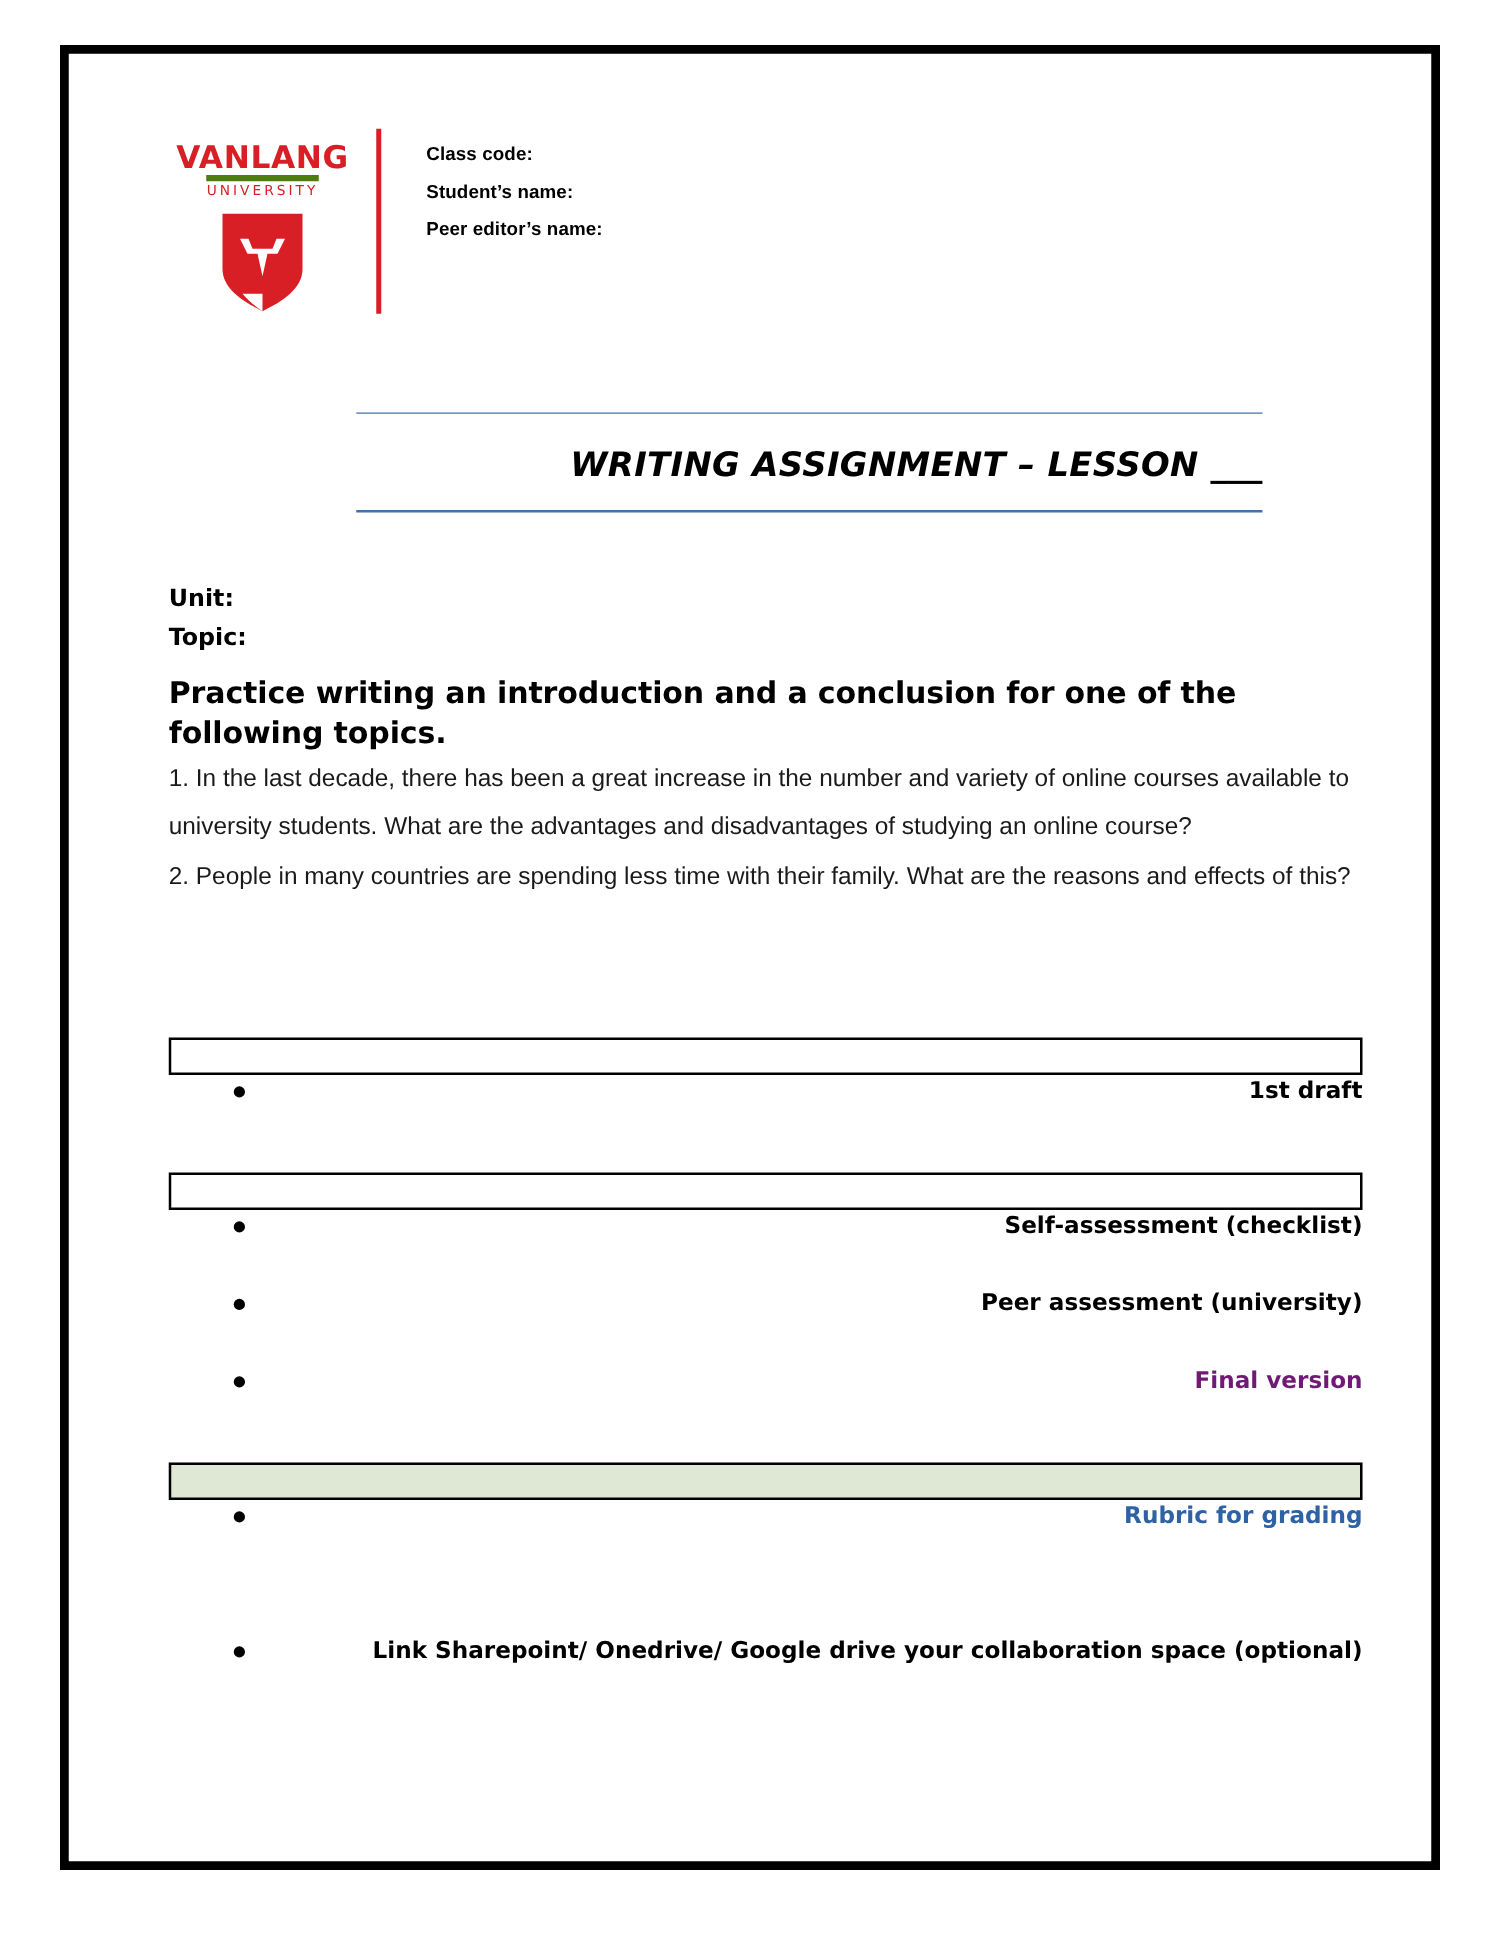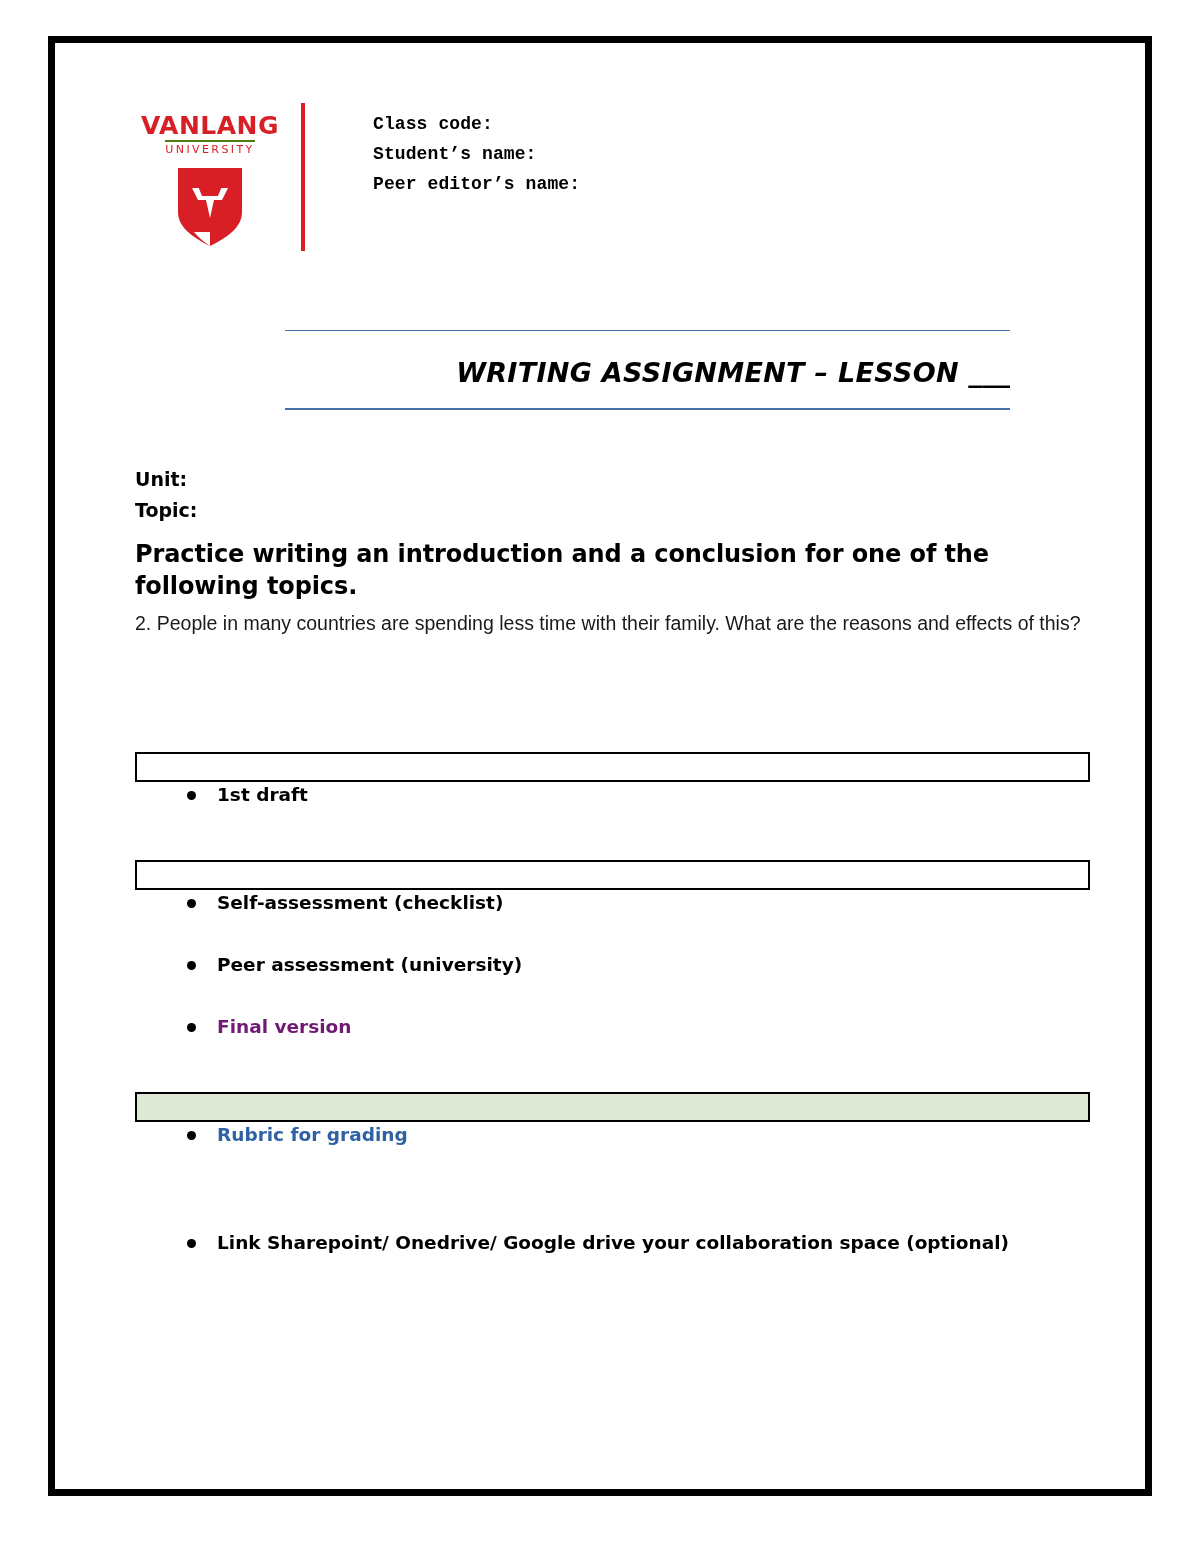--- a/index.html
+++ b/index.html
@@ -57,21 +57,21 @@
     font-weight: bold;
     font-size: 25px;
     letter-spacing: 0.5px;
     line-height: 1;
   }
   .logo-sub {
     color: #d81f26;
     font-family: "DejaVu Sans", sans-serif;
     font-size: 11px;
     letter-spacing: 2.4px;
-    border-top: 2px solid #4d7c0f;
+    border-top: 5px solid #4d7c0f;
     margin-top: 2px;
     padding-top: 2px;
     line-height: 1.1;
   }
   .logo-shield {
     margin-top: 10px;
   }
 
   .logo-divider {
     width: 4px;
@@ -80,27 +80,26 @@
     margin-left: 16px;
     margin-right: 36px;
     flex: 0 0 4px;
   }
 
   .fields {
     flex: 1 1 auto;
     padding-top: 6px;
   }
   .field-line {
-    font-family: Liberation Mono, monospace;
-    font-weight: bold;
-    font-size: 18px;
+    font-family: Liberation Sans, sans-serif;
+    font-weight: bold;
+    font-size: 15px;
     line-height: 30px;
     color: #000;
     letter-spacing: 0.1px;
-    margin-left: 32px;
   }
   .field-line.last {
     border-bottom: 2.5px solid #000;
     padding-bottom: 4px;
     width: 100%;
   }
 
   
   .title-wrap {
     margin-top: 52px;
@@ -166,20 +165,21 @@
     margin: 0;
     padding: 0;
   }
   ul.bullets li {
     position: relative;
     padding-left: 82px;
     font-family: "DejaVu Sans", sans-serif;
     font-weight: bold;
     font-size: 18.5px;
     line-height: 26px;
+    text-align: right;
   }
   ul.bullets li:before {
     content: "";
     position: absolute;
     left: 52px;
     top: 9px;
     width: 9px;
     height: 9px;
     background: #000;
     border-radius: 50%;
@@ -228,20 +228,21 @@
     <div class="title-wrap">
       <div class="title-text">WRITING ASSIGNMENT – LESSON ___</div>
     </div>
 
     <div class="body-block">
       <div class="meta-line">Unit:</div>
       <div class="meta-line">Topic:</div>
 
       <div class="instruction">Practice writing an introduction and a conclusion for one of the following topics.</div>
 
+      <div class="prompt">1. In the last decade, there has been a great increase in the number and variety of online courses available to university students. What are the advantages and disadvantages of studying an online course?</div>
       <div class="prompt">2. People in many countries are spending less time with their family. What are the reasons and effects of this?</div>
     </div>
 
     <div class="section-box box-gap-top"></div>
     <ul class="bullets sp-1">
       <li>
         <span>1st draft</span>
       </li>
     </ul>
 

